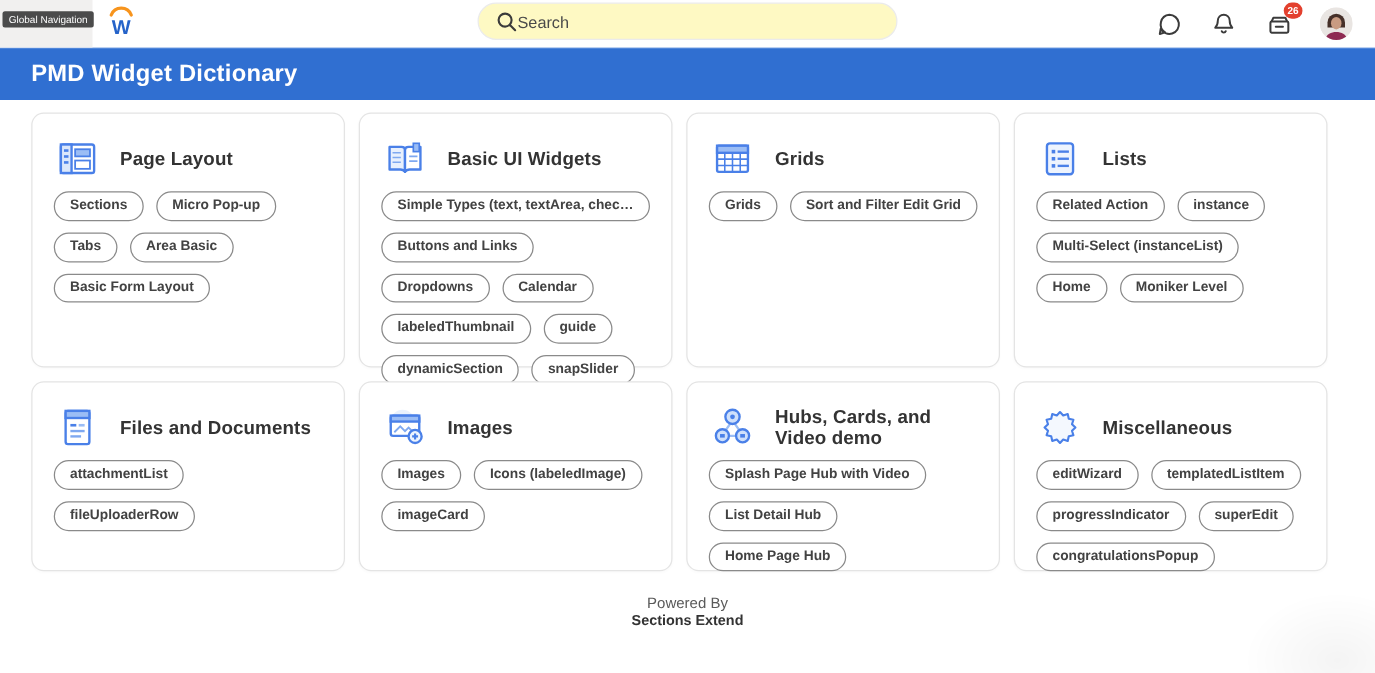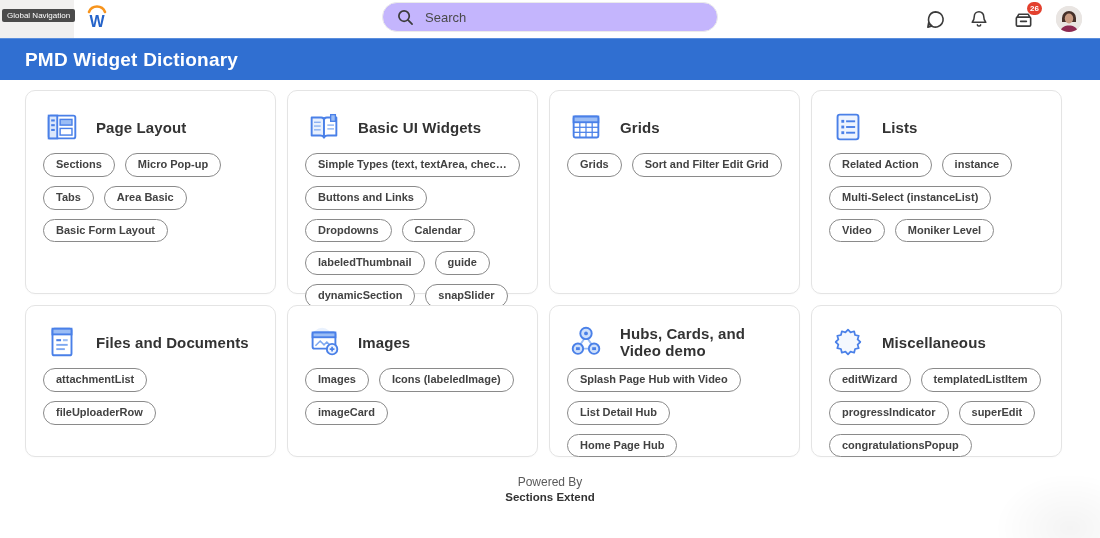--- a/index.html
+++ b/index.html
@@ -6,22 +6,22 @@
   html,body { width:1100px; height:538px; overflow:hidden; background:#fff;
     font-family:"Liberation Sans", sans-serif; }
 
   
   .topbar { position:relative; width:1100px; height:38px; background:#fff; }
   .gnav-block { position:absolute; left:0; top:0; width:74px; height:38px; background:#f1f0ef; }
   .gnav-tooltip { position:absolute; left:2px; top:9px; background:#4b4b4b; color:#fff;
     font-size:8px; padding:2px 5px; border-radius:2px; white-space:nowrap; }
   .logo { position:absolute; left:84px; top:3px; width:26px; height:30px; cursor:pointer; }
   .searchbox { position:absolute; left:50%; top:2px; transform:translateX(-50%);
-    width:336px; height:30px; background:#c4b5fd; border:1px solid #ebebeb; border-radius:16px;
-    display:flex; align-items:center; padding:0 14px; gap:11px; }
+    width:336px; height:30px; background:#fef9c3; border:1px solid #ebebeb; border-radius:16px;
+    display:flex; align-items:center; padding:0 14px; }
   .searchbox input { border:none; outline:none; background:transparent; flex:1;
     font-size:13px; color:#3f3f3f; font-family:inherit; }
   .searchbox input::placeholder { color:#4a4a4a; opacity:1; }
   .top-icons { position:absolute; right:18px; top:0; height:38px; display:flex;
     align-items:center; gap:22px; }
   .ticon { width:22px; height:22px; display:flex; align-items:center; justify-content:center;
     cursor:pointer; position:relative; }
   .badge { position:absolute; top:-6px; right:-8px; min-width:15px; height:13px; padding:0 3px;
     background:#e3402e; border-radius:8px; color:#fff; font-size:8px; font-weight:700;
     display:flex; align-items:center; justify-content:center; }
@@ -212,21 +212,21 @@
               <rect x="18" y="25" width="9.5" height="2"></rect>
           </g>
         </svg>
       </div>
       <div class="card-title">Lists</div>
     </div>
     <div class="chips">
         <button class="chip">Related Action</button>
         <button class="chip">instance</button>
         <button class="chip">Multi-Select (instanceList)</button>
-        <button class="chip">Video</button>
+        <button class="chip">Home</button>
         <button class="chip">Moniker Level</button>
       </div>
   </div>
 
   <div class="card">
     <div class="card-head">
       <div class="card-icon">
         <svg viewBox="0 0 40 40">
           <rect x="10" y="6" width="20" height="28" rx="2" fill="#fff" stroke="#4a80e8" stroke-width="2"></rect>
           <rect x="10" y="6" width="20" height="6" fill="#9bbdf5" stroke="#4a80e8" stroke-width="2"></rect>

